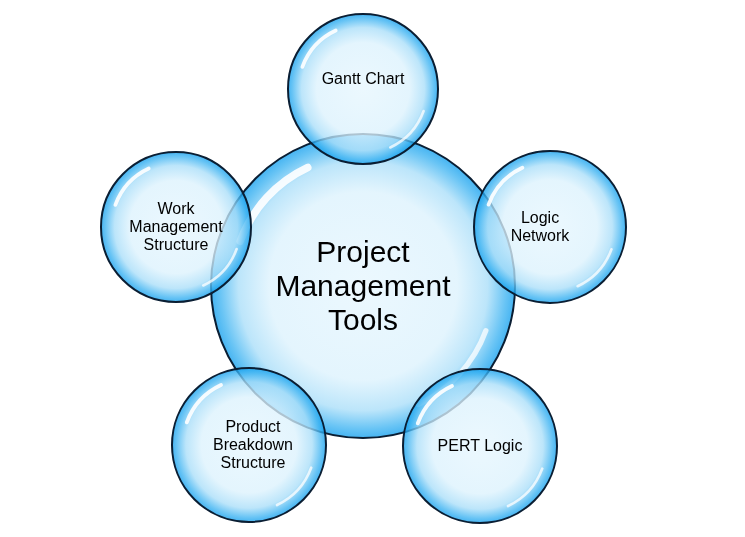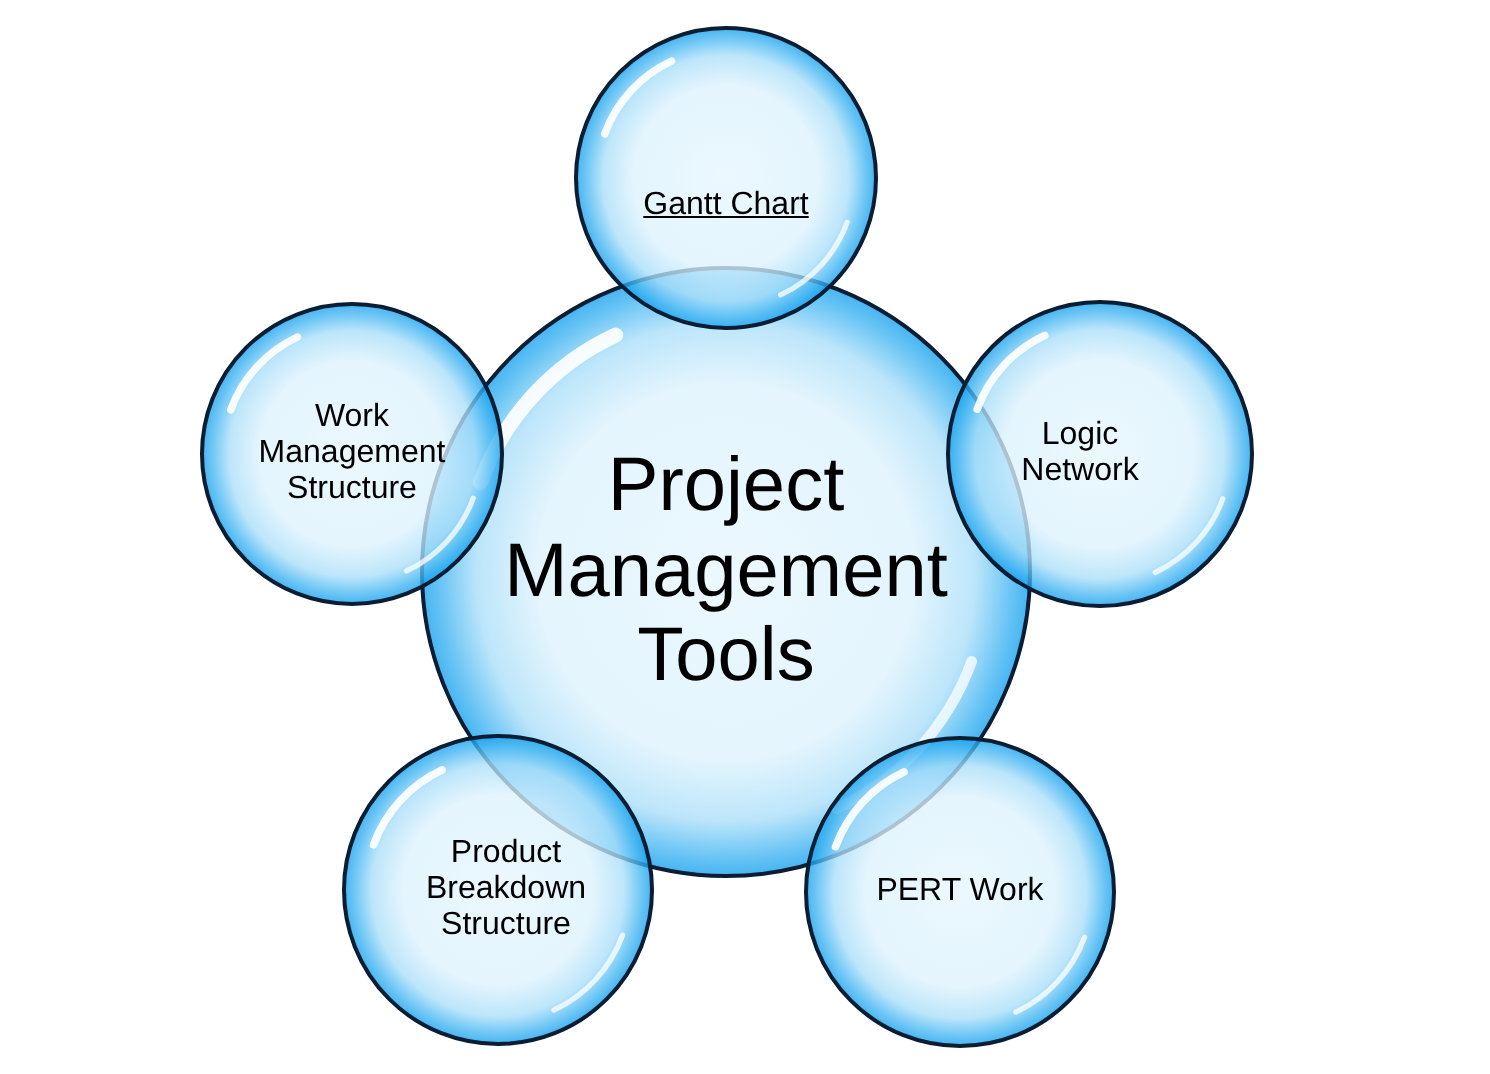--- a/index.html
+++ b/index.html
@@ -5,21 +5,21 @@
   html, body { margin: 0; padding: 0; background: #ffffff; }
   body { width: 745px; height: 537px; position: relative; overflow: hidden; font-family: "Liberation Sans", sans-serif; }
   #diagram { position: absolute; left: 0; top: 0; width: 745px; height: 537px; }
   .bubble-label {
     position: absolute;
     display: flex; align-items: center; justify-content: center;
     text-align: center; color: #000; line-height: 1.12;
     pointer-events: none; white-space: pre-line;
   }
   .sat-label { font-size: 16px; }
-  .hub-label { font-size: 38px; line-height: 1.13; }
+  .hub-label { font-size: 30px; line-height: 1.13; }
 </style>
 </head>
 <body>
 
 <svg id="diagram" viewBox="0 0 745 537" xmlns="http://www.w3.org/2000/svg">
   <defs>
     <radialGradient id="bubbleFill" cx="50%" cy="50%" r="50%">
       <stop offset="0%" stop-color="#e6f6fe"></stop>
       <stop offset="62%" stop-color="#dcf2fd"></stop>
       <stop offset="82%" stop-color="#a9def9"></stop>
@@ -62,23 +62,23 @@
         <path d="M 115.38982595930891 204.93970075549436 A 64.5 64.5 0 0 1 148.74112211772484 168.5431477361361" stroke="#ffffff" stroke-opacity="0.9" stroke-width="3.75" fill="none" stroke-linecap="round"></path>
         <path d="M 236.6101740406911 249.06029924450564 A 64.5 64.5 0 0 1 203.2588778822751 285.45685226386394" stroke="#ffffff" stroke-opacity="0.75" stroke-width="2.6250000000000004" fill="none" stroke-linecap="round"></path>
       </g>
     </g>
 </svg>
 
 <div id="labels">
     <div class="bubble-label hub-label" style="left: 211px; top: 134px; width: 304px; height: 304px;">Project
 Management
 Tools</div>
-    <div class="bubble-label sat-label" style="left: 288px; top: 28px; width: 150px; height: 150px; text-decoration: underline;">Gantt Chart</div>
+    <div class="bubble-label sat-label" style="left: 288px; top: 4px; width: 150px; height: 150px;">Gantt Chart</div>
     <div class="bubble-label sat-label" style="left: 464px; top: 151px; width: 152px; height: 152px;">Logic
 Network</div>
-    <div class="bubble-label sat-label" style="left: 403px; top: 369px; width: 154px; height: 154px;">PERT Work</div>
+    <div class="bubble-label sat-label" style="left: 403px; top: 369px; width: 154px; height: 154px;">PERT Logic</div>
     <div class="bubble-label sat-label" style="left: 176px; top: 368px; width: 154px; height: 154px;">Product
 Breakdown
 Structure</div>
     <div class="bubble-label sat-label" style="left: 101px; top: 152px; width: 150px; height: 150px;">Work
 Management
 Structure</div>
   </div>
 
 </body></html>

